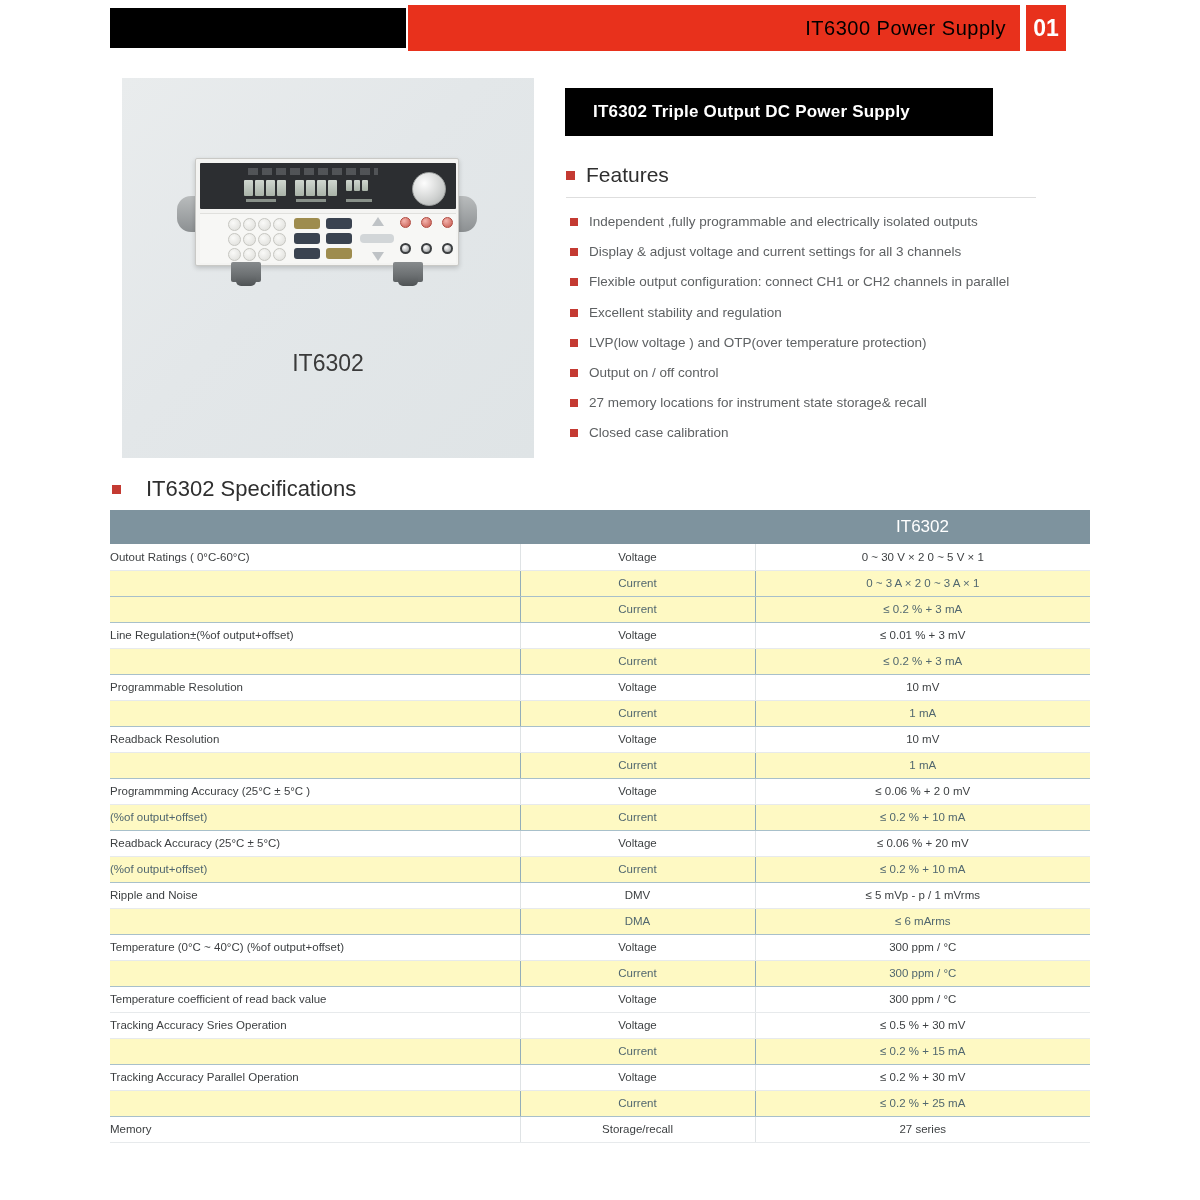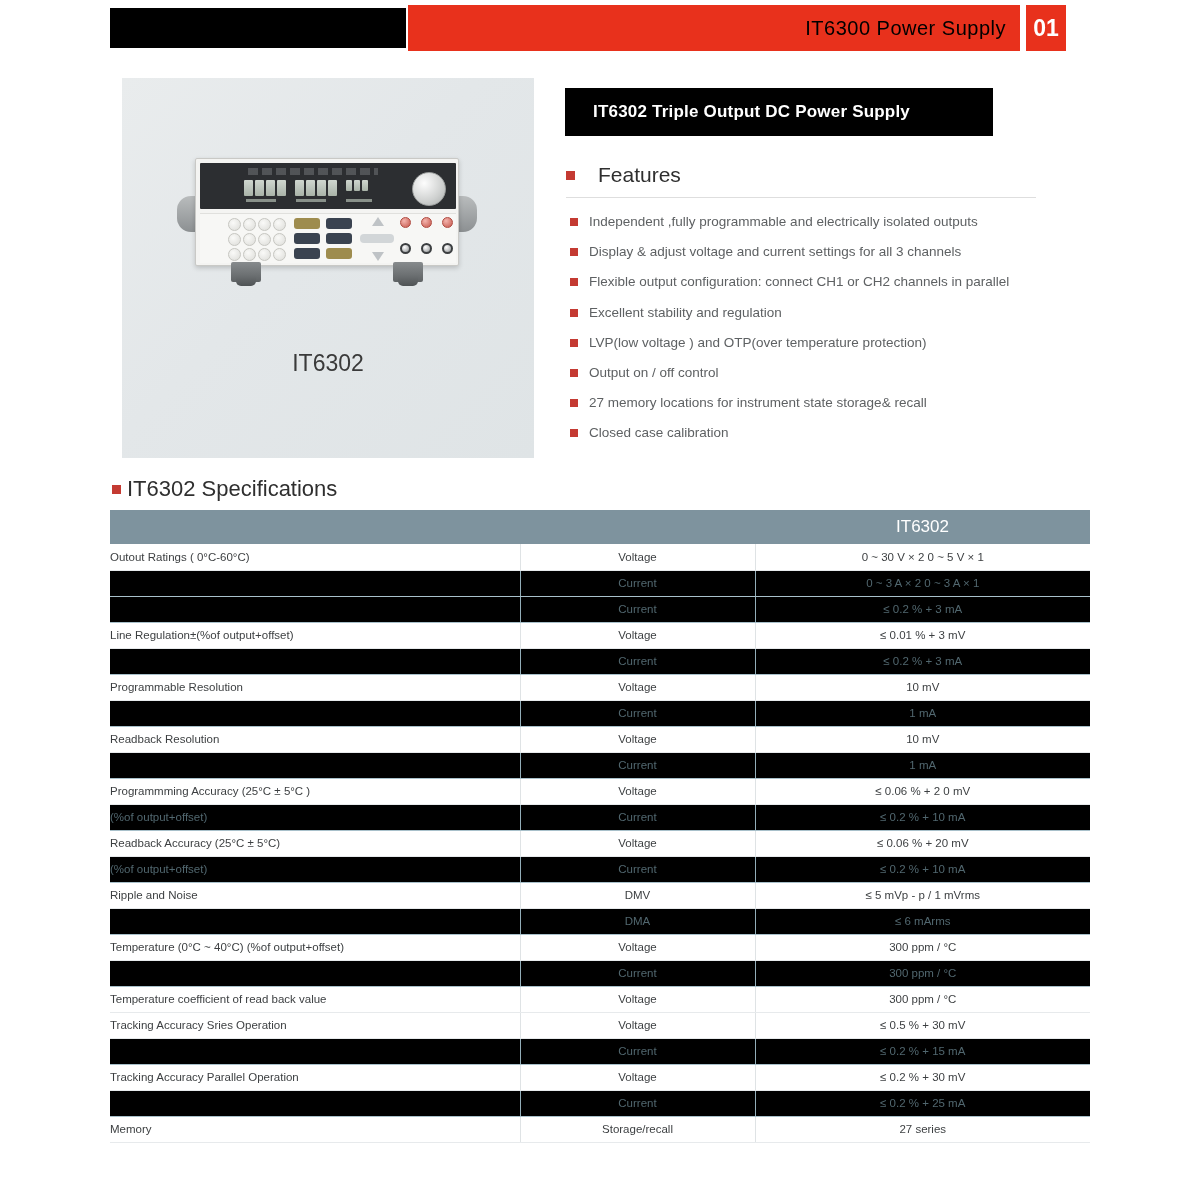--- a/index.html
+++ b/index.html
@@ -233,21 +233,21 @@
     font-weight: bold;
     margin-left: 28px;
     letter-spacing: 0.2px;
     white-space: nowrap;
   }
   .features-head {
     position: absolute;
     left: 566px; top: 163px;
     display: flex;
     align-items: center;
-    gap: 23px;
+    gap: 11px;
   }
   .sq { width: 9px; height: 9px; background: #c43a32; display: inline-block; }
   .sq.small { width: 8px; height: 8px; }
   .features-title {
     font-size: 21px;
     color: #2f2f2f;
   }
   .features-rule {
     position: absolute;
     left: 566px; top: 197px;
@@ -273,21 +273,21 @@
     line-height: 14px;
   }
   .feature-item .sq { margin-top: 3px; flex: 0 0 auto; }
 
   
   .spec-head {
     position: absolute;
     left: 112px; top: 476px;
     display: flex;
     align-items: center;
-    gap: 6px;
+    gap: 25px;
   }
   .spec-title {
     font-size: 22px;
     color: #2f2f2f;
   }
   table.spec {
     position: absolute;
     left: 110px; top: 510px;
     width: 980px;
     border-collapse: collapse;
@@ -304,21 +304,21 @@
   .c2 { width: 235px; }
   .c3 { width: 335px; }
   thead tr { background: #7e939e; height: 34px; }
   thead .hcell {
     color: #ffffff;
     font-size: 17px;
     text-align: center;
     height: 34px;
   }
   tbody tr.odd { background: #ffffff; }
-  tbody tr.even { background: #000000; border-radius: 12px; }
+  tbody tr.even { background: #fef9c3; border-radius: 12px; }
   tbody td {
     font-size: 11.5px;
     color: #3c3f41;
     border-bottom: 1px solid #e7eaec;
   }
   tbody tr.even td { border-bottom: 1px solid #a8c0ca; color: #51676f; }
   td.param {
     padding-left: 42px;
     text-align: left;
     border-right: 1px solid #dfe3e5;

